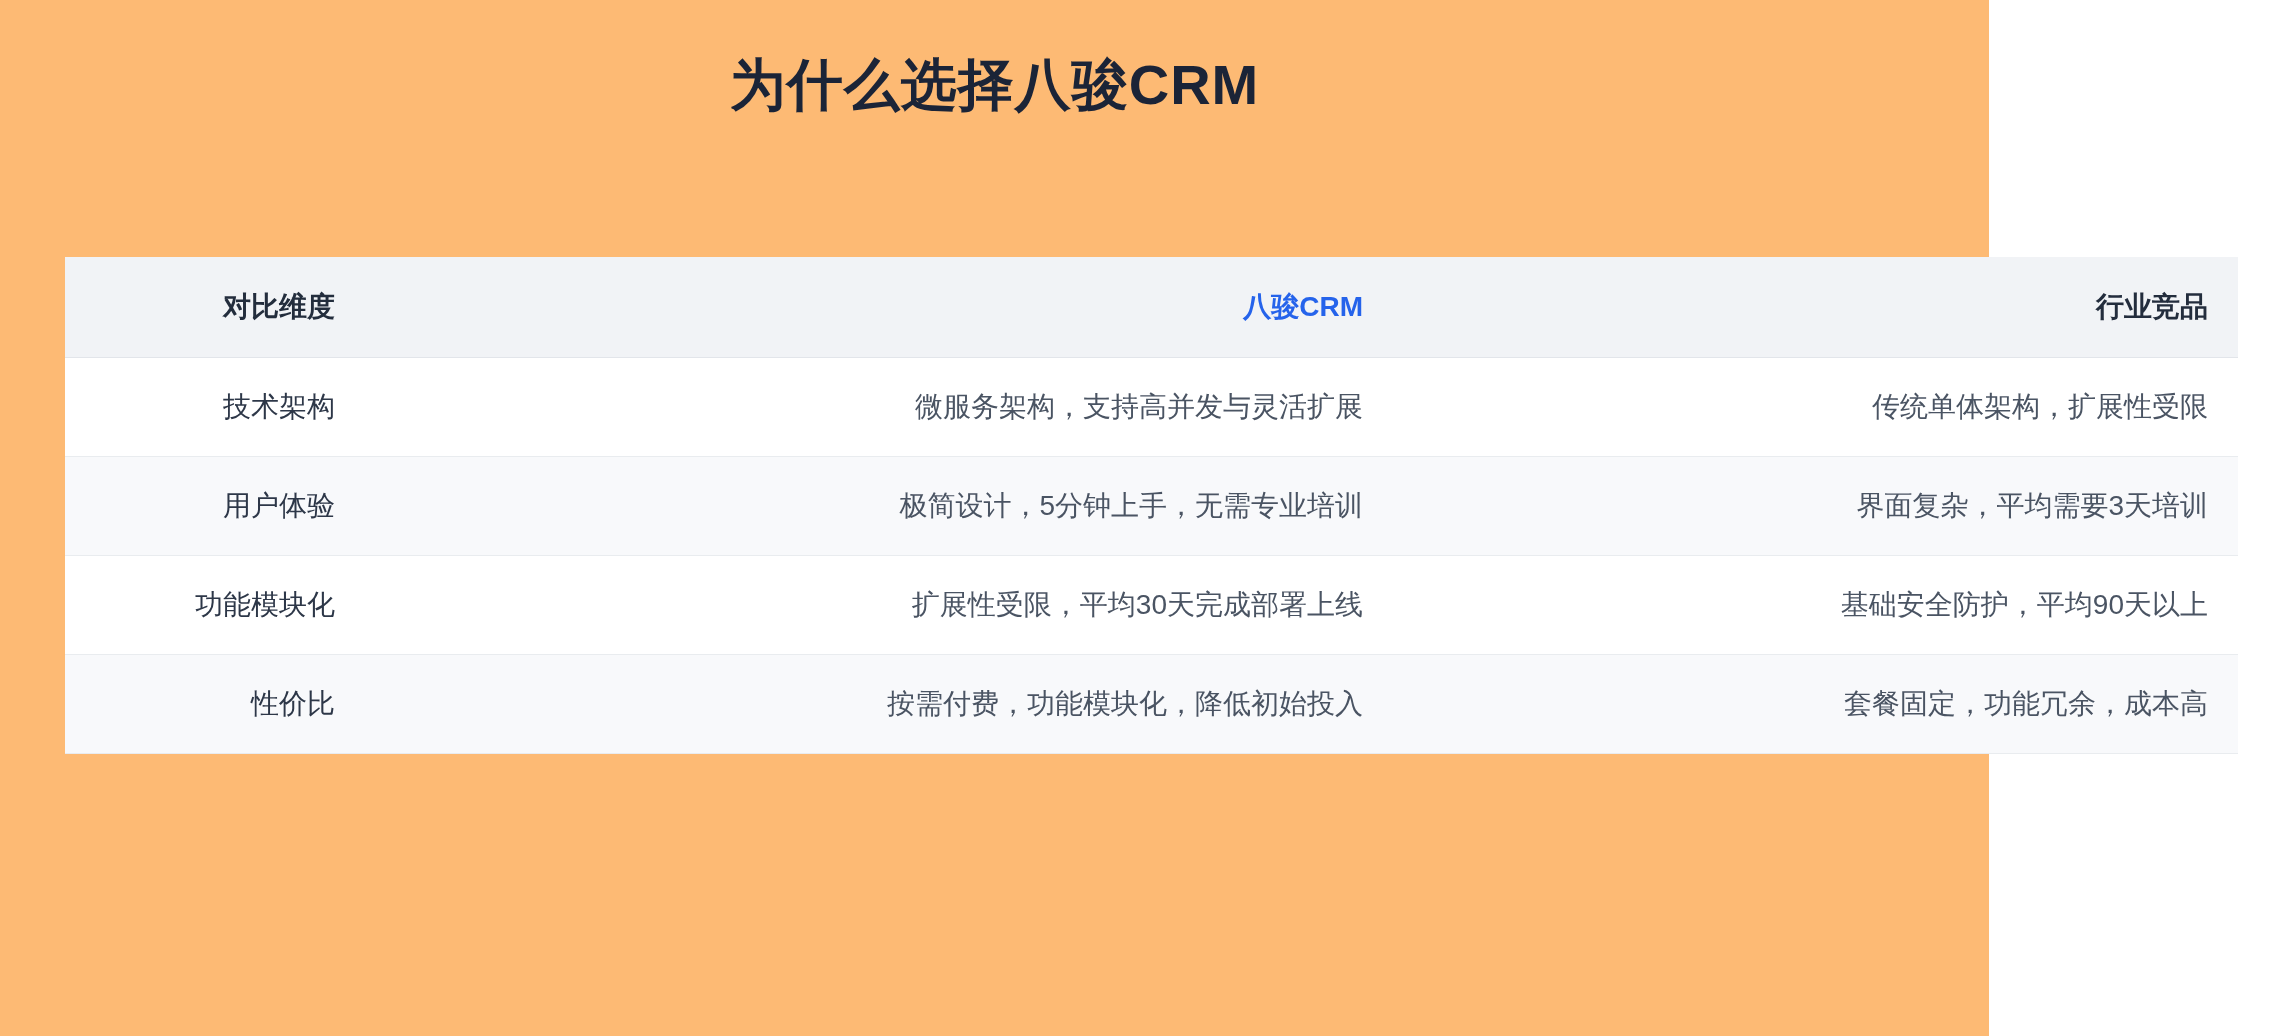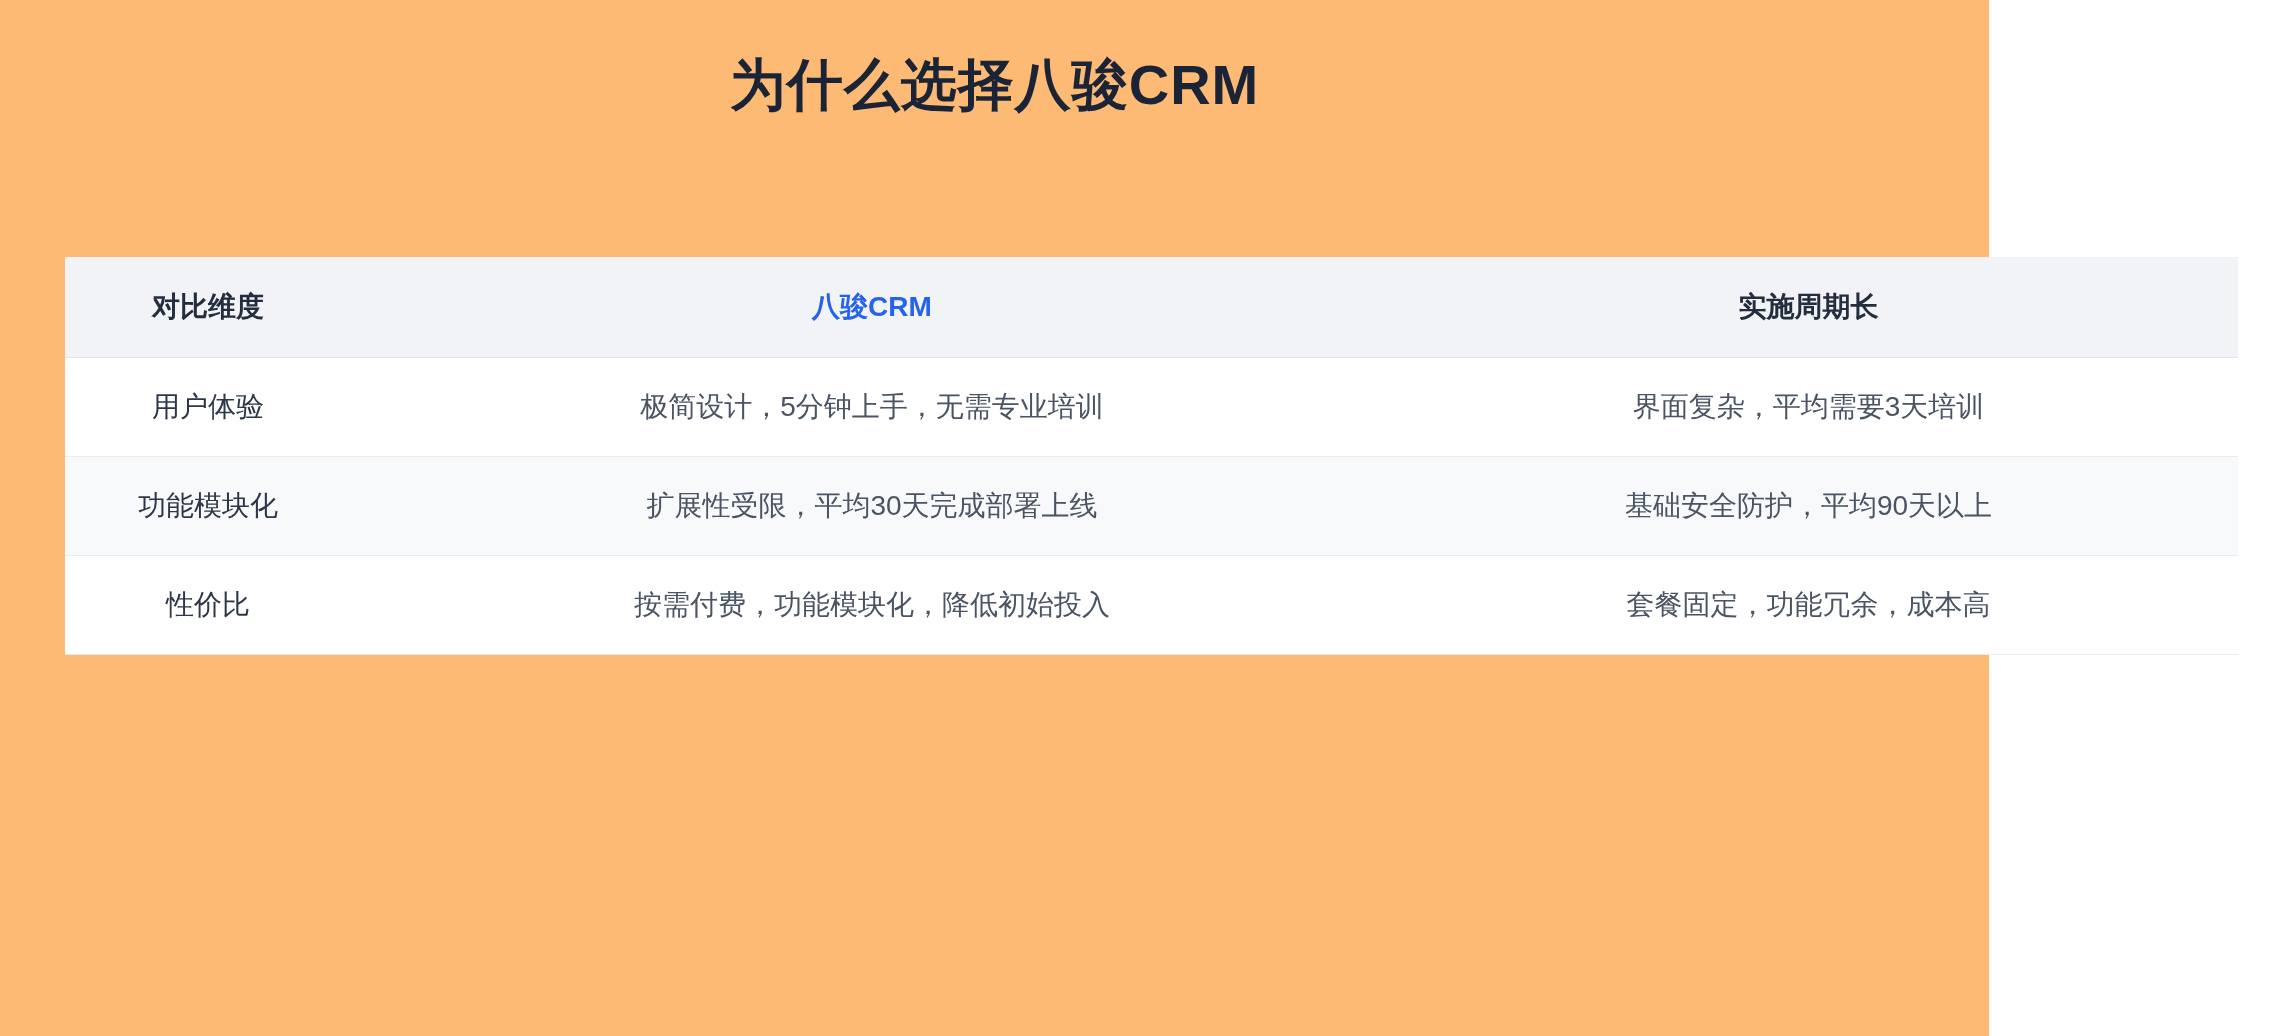--- a/index.html
+++ b/index.html
@@ -38,21 +38,21 @@
   }
   table.compare-table {
     width: 2173px;
     border-collapse: collapse;
     table-layout: fixed;
   }
   col.c-dim  { width: 300px; }
   col.c-crm  { width: 1028px; }
   col.c-comp { width: 845px; }
   .compare-table th, .compare-table td {
-    text-align: center;
+    text-align: right;
     padding: 0 30px 0 16px;
     font-size: 28px;
     vertical-align: middle;
     white-space: nowrap;
     overflow: hidden;
   }
   .compare-table thead tr {
     height: 100px;
     background: #f1f3f6;
     border-bottom: 1px solid #e2e5ea;
@@ -94,24 +94,29 @@
     <table class="compare-table">
       <colgroup>
         <col class="c-dim">
         <col class="c-crm">
         <col class="c-comp">
       </colgroup>
       <thead>
         <tr>
           <th>对比维度</th>
           <th class="crm-col">八骏CRM</th>
-          <th>实施周期长</th>
+          <th>行业竞品</th>
         </tr>
       </thead>
       <tbody>
+        <tr>
+          <td class="dim-cell">技术架构</td>
+          <td class="val-cell">微服务架构，支持高并发与灵活扩展</td>
+          <td class="val-cell">传统单体架构，扩展性受限</td>
+        </tr>
         <tr>
           <td class="dim-cell">用户体验</td>
           <td class="val-cell">极简设计，5分钟上手，无需专业培训</td>
           <td class="val-cell">界面复杂，平均需要3天培训</td>
         </tr>
         <tr>
           <td class="dim-cell">功能模块化</td>
           <td class="val-cell">扩展性受限，平均30天完成部署上线</td>
           <td class="val-cell">基础安全防护，平均90天以上</td>
         </tr>

